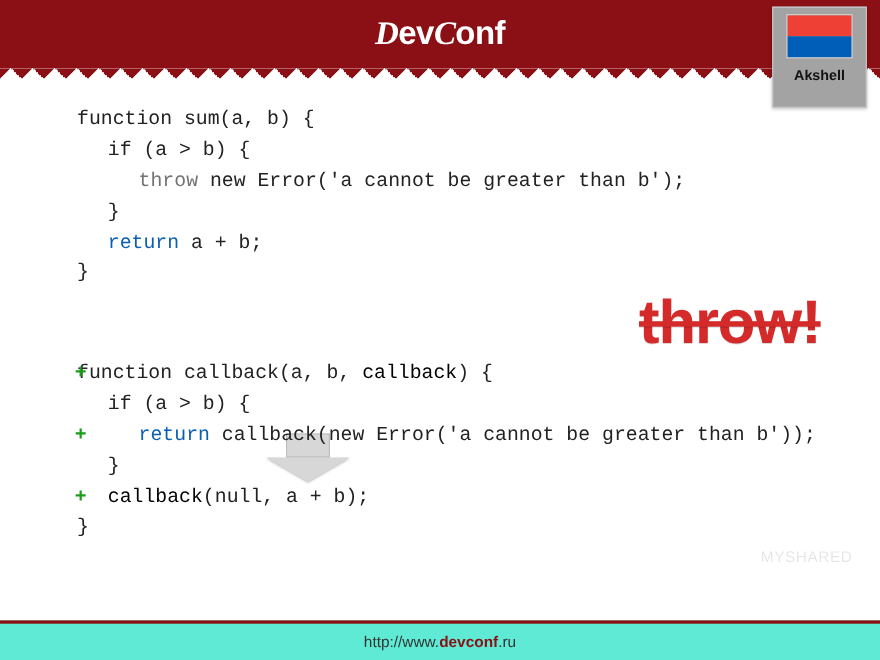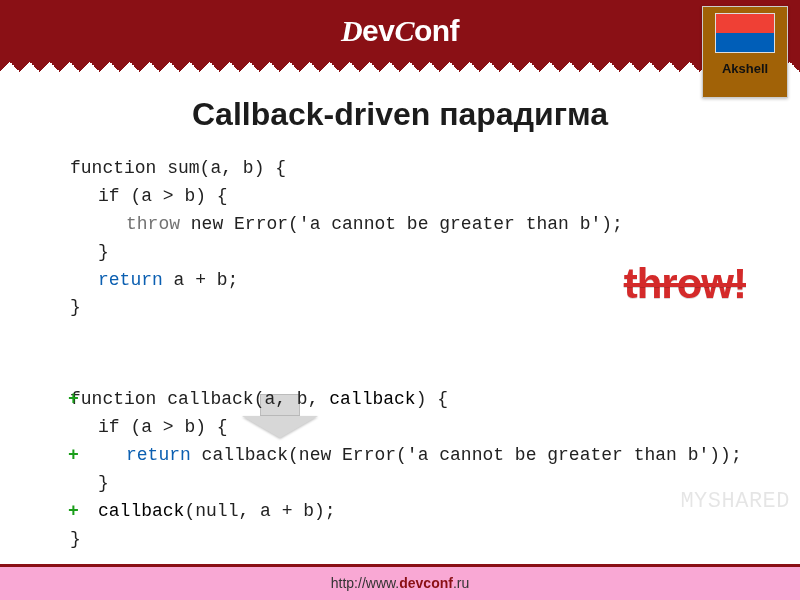--- a/index.html
+++ b/index.html
@@ -25,21 +25,21 @@
     color: #fff;
     letter-spacing: -0.5px;
   }
   .brand .d, .brand .c { font-family: Georgia, serif; font-style: italic; }
   .logo-box {
     position: absolute;
     right: 12px;
     top: 6px;
     width: 86px;
     height: 92px;
-    background: #a16207;
+    background: #a3a3a3;
     border: 1px solid #ccc;
     box-shadow: 0 1px 3px rgba(0,0,0,0.25);
     z-index: 3;
     display: flex;
     flex-direction: column;
     align-items: center;
     padding: 6px;
   }
   .logo-flag {
     width: 60px;
@@ -86,21 +86,21 @@
   .ind2 { padding-left: 56px; }
   .kw-throw { color: #737373; }
   .kw-return { color: #0b5fb1; }
   .kw-cb { color: #000000; }
   .plus { position: absolute; left: -2px; color:#1a9e1a; font-weight:700; }
   .line-wrap { position: relative; }
   .callout {
     position: absolute;
     right: 54px;
     top: 186px;
-    font-size: 42px;
+    font-size: 56px;
     font-weight: 800;
     color: #d42a2a;
     letter-spacing: -1px;
     text-decoration: line-through;
     text-shadow: 0 1px 0 rgba(0,0,0,0.15);
   }
   .arrow {
     position: absolute;
     left: 240px;
     top: 320px;
@@ -122,31 +122,31 @@
   }
   .footer {
     position: absolute;
     bottom: 0; left:0; right:0;
     height: 36px;
     border-top: 3px solid #8a1015;
     text-align:center;
     font-size: 14px;
     color:#333;
     line-height: 33px;
-    background:#f9a8d4;
+    background:#5eead4;
   }
   .footer b { color:#8a1015; }
   .watermark {
     position: absolute;
-    right: 10px;
+    right: 25px;
     bottom: 40px;
-    font-size: 22px;
+    font-size: 14px;
     color: rgba(0,0,0,0.10);
     letter-spacing: 0.5px;
-    font-family: Liberation Mono, monospace;
+    font-family: Liberation Sans, sans-serif;
   }
   .block2 { margin-top: 64px; }
 </style>
 </head>
 <body>
 
 <div class="header">
   <div class="brand">
     <span class="d">D</span>ev<span class="c">C</span>onf
   </div>
@@ -154,21 +154,20 @@
     <div class="logo-flag">
       <div class="flag-red"></div>
       <div class="flag-blue"></div>
     </div>
     <div class="logo-label">Akshell</div>
   </div>
 </div>
 <div class="zigzag"></div>
 
 <div class="content">
-  <h1 class="title">Callback-driven парадигма</h1>
 
   <div class="callout">throw!</div>
 
   <div class="codeblock">
     <div class="line">function sum(a, b) {</div>
     <div class="line ind1">if (a &gt; b) {</div>
     <div class="line ind2"><span class="kw-throw">throw</span><span> new Error('a cannot be greater than b');</span></div>
     <div class="line ind1">}</div>
     <div class="line ind1"><span class="kw-return">return</span><span> a + b;</span></div>
     <div class="line">}</div>

